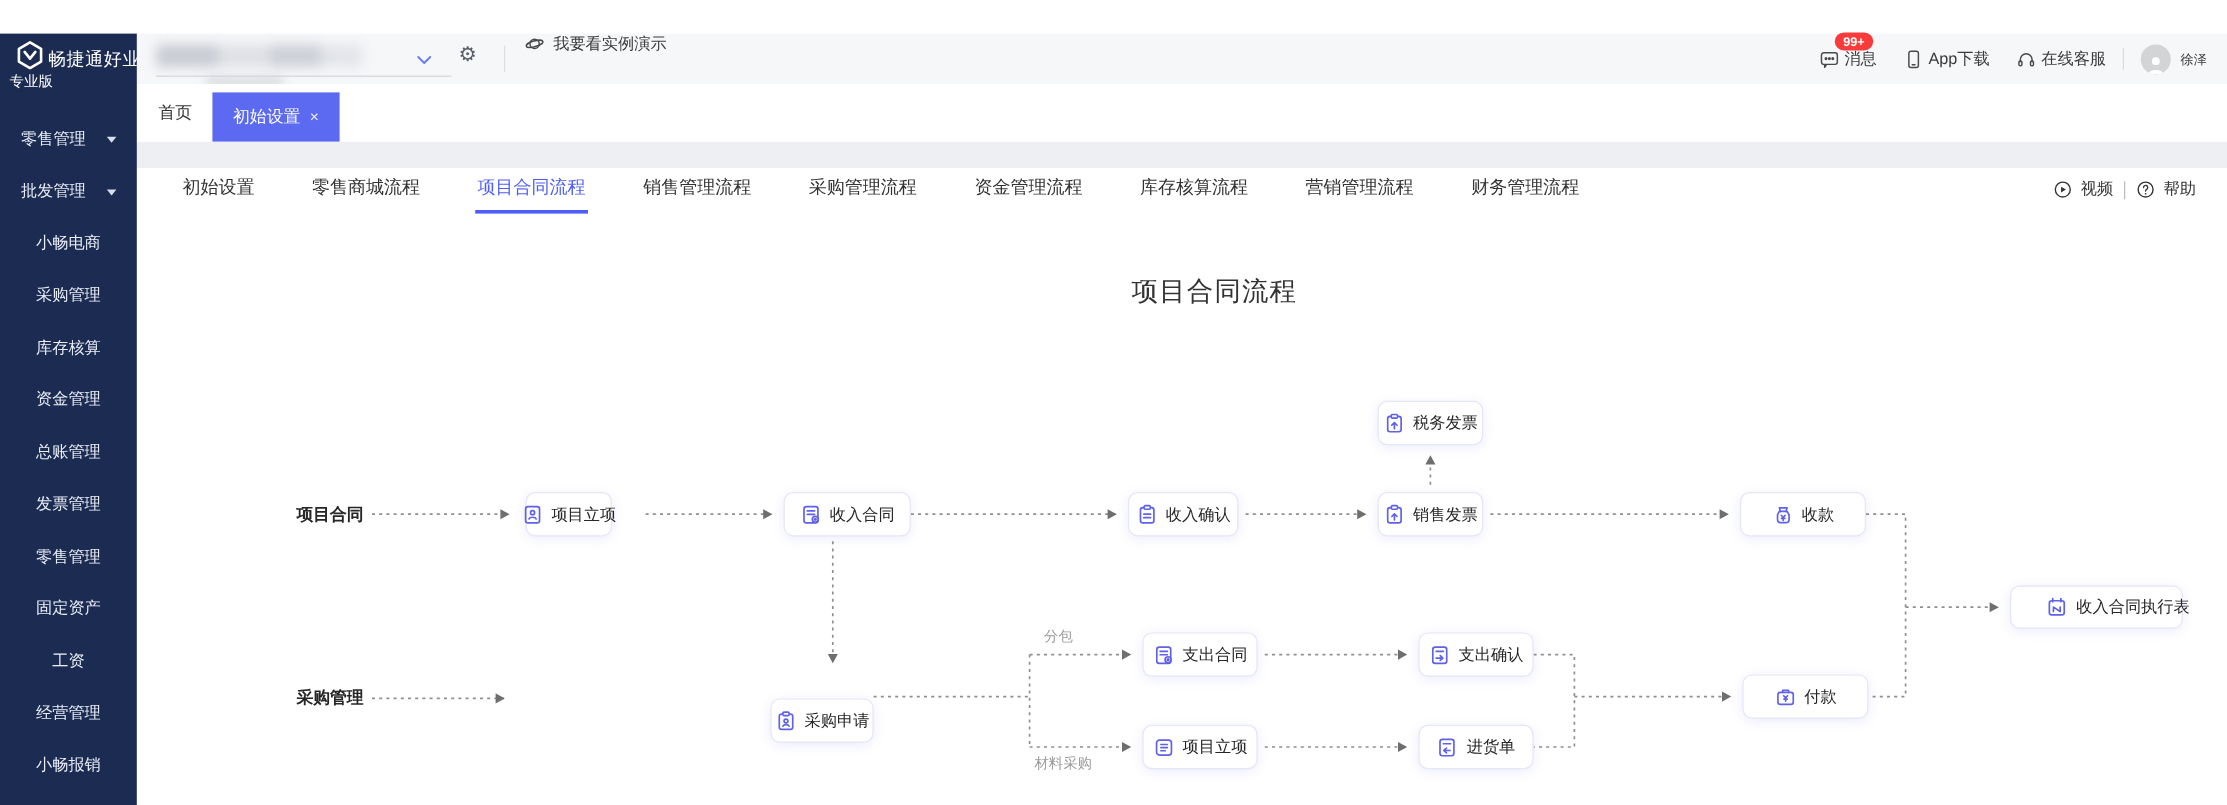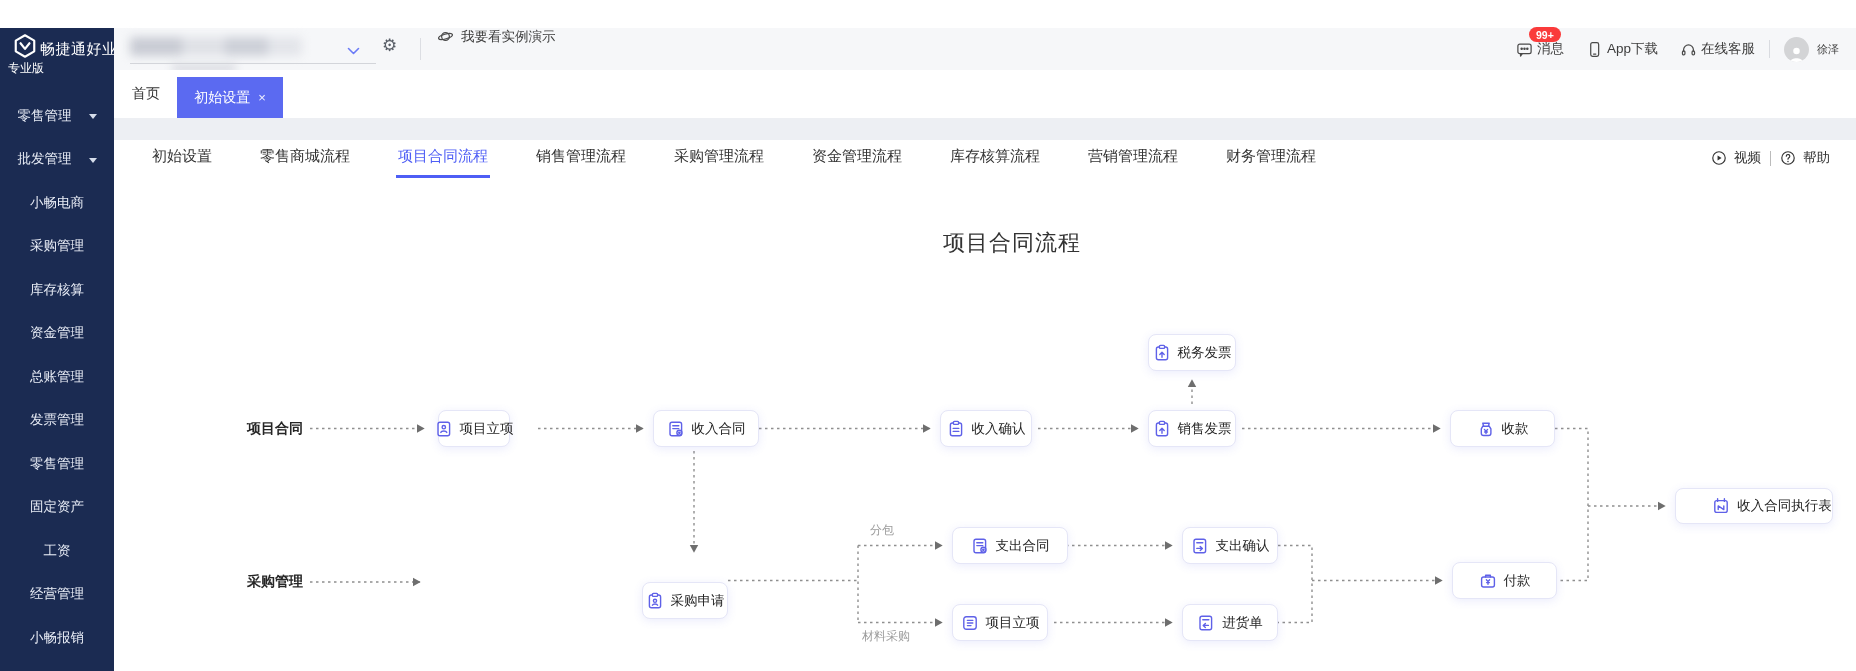--- a/index.html
+++ b/index.html
@@ -311,40 +311,40 @@
 
     <div class="node" style="left:1336px; top:270px; width:105px;">
       <svg width="18" height="18" viewBox="0 0 18 18" fill="none" stroke="#5f61e8" stroke-width="1.4" stroke-linecap="round" stroke-linejoin="round">
         <path d="M5.8 6.2h6.4l1.7 2.7v4.3a2.3 2.3 0 01-2.3 2.3H6.6a2.3 2.3 0 01-2.3-2.3V8.9z"></path>
           <path d="M6.6 6.2L5.8 3.2h6.4l-.8 3"></path>
           <path d="M7.4 9.4L9 11.2l1.6-1.8M9 11.2v2.4M7.6 12h2.8"></path>
       </svg>
       <span>收款</span>
     </div>
 
-    <div class="node" style="left:1561px; top:348px; width:158px; height:36px;padding-left:36px;">
+    <div class="node" style="left:1561px; top:348px; width:144px; height:36px;padding-left:36px;">
       <svg width="18" height="18" viewBox="0 0 18 18" fill="none" stroke="#5f61e8" stroke-width="1.4" stroke-linecap="round" stroke-linejoin="round">
         <rect x="2.8" y="3.6" width="12.4" height="11.8" rx="2"></rect>
           <path d="M5.6 1.8v2.6M12.4 1.8v2.6"></path>
           <path d="M6.2 12.6V8.9l5.6 3.7V8.9"></path>
       </svg>
       <span>收入合同执行表</span>
     </div>
 
     <div class="node" style="left:528px; top:422px; width:86px;margin-top:20px;">
       <svg width="18" height="18" viewBox="0 0 18 18" fill="none" stroke="#5f61e8" stroke-width="1.4" stroke-linecap="round" stroke-linejoin="round">
         <rect x="3.4" y="3" width="11.2" height="12.8" rx="2"></rect>
           <rect x="6.4" y="1.4" width="5.2" height="3" rx="1" fill="#fff"></rect>
           <circle cx="9" cy="8.8" r="1.6"></circle>
           <path d="M6.4 13.2c.7-1.7 4.5-1.7 5.2 0"></path>
       </svg>
       <span>采购申请</span>
     </div>
 
-    <div class="node" style="left:838px; top:387px; width:116px;">
+    <div class="node" style="left:838px; top:387px; width:96px;">
       <svg width="18" height="18" viewBox="0 0 18 18" fill="none" stroke="#5f61e8" stroke-width="1.4" stroke-linecap="round" stroke-linejoin="round">
         <rect x="3" y="2.2" width="11.6" height="13.6" rx="2"></rect>
           <path d="M5.8 5.8h6M5.8 8.6h6"></path>
           <circle cx="12.4" cy="12.8" r="2.5" fill="#fff"></circle>
           <circle cx="12.4" cy="12.8" r=".7"></circle>
       </svg>
       <span>支出合同</span>
     </div>
 
     <div class="node" style="left:1068px; top:387px; width:96px;">

